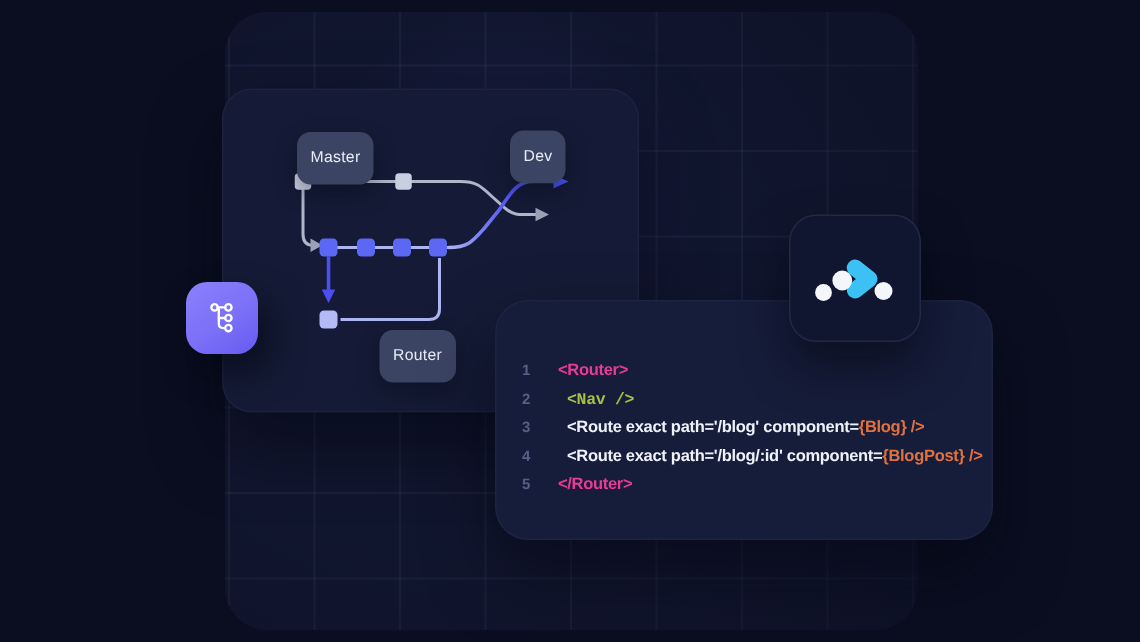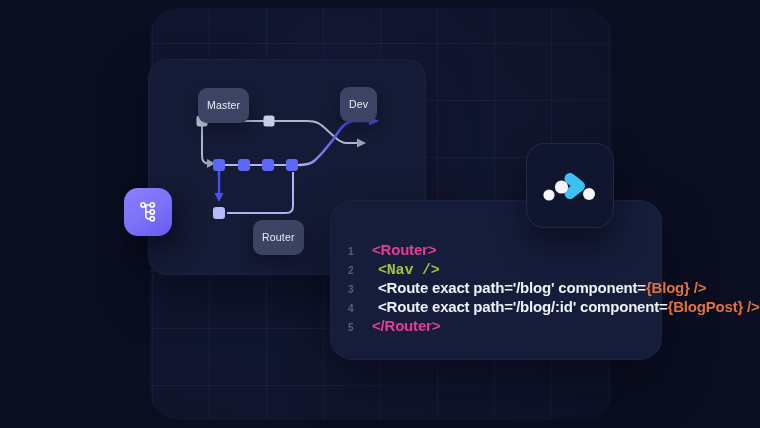--- a/index.html
+++ b/index.html
@@ -61,21 +61,21 @@
     box-shadow:0 22px 45px rgba(3,5,16,0.55);
   }
   .code-lines{position:absolute;left:0;top:40px;right:8px;}
   .code-line{display:flex;align-items:baseline;height:19px;white-space:nowrap;}
   .code-line .num{
     width:14px;padding-left:17px;margin-right:10px;flex:0 0 auto;
     color:var(--code-linenum,#565f85);
     font-size:10px;font-weight:bold;
   }
   .code-line .src{
-    font-size:15px;font-weight:bold;letter-spacing:-0.2px;
+    font-size:11px;font-weight:bold;letter-spacing:-0.2px;
     color:var(--code-text,#eef1f8);
   }
   .tok-pink{color:var(--code-pink,#e93a96);}
   .tok-green{color:var(--code-green,#a6bf45);font-family:Liberation Mono, monospace;}
   .tok-orange{color:var(--code-orange,#e2713f);}
   .tok-white{color:var(--code-text,#eef1f8);text-align:center;}
   
   .logo-tile{
     position:absolute;left:526px;top:143px;width:86px;height:83px;
     background:var(--logo-card-bg,#101630);

